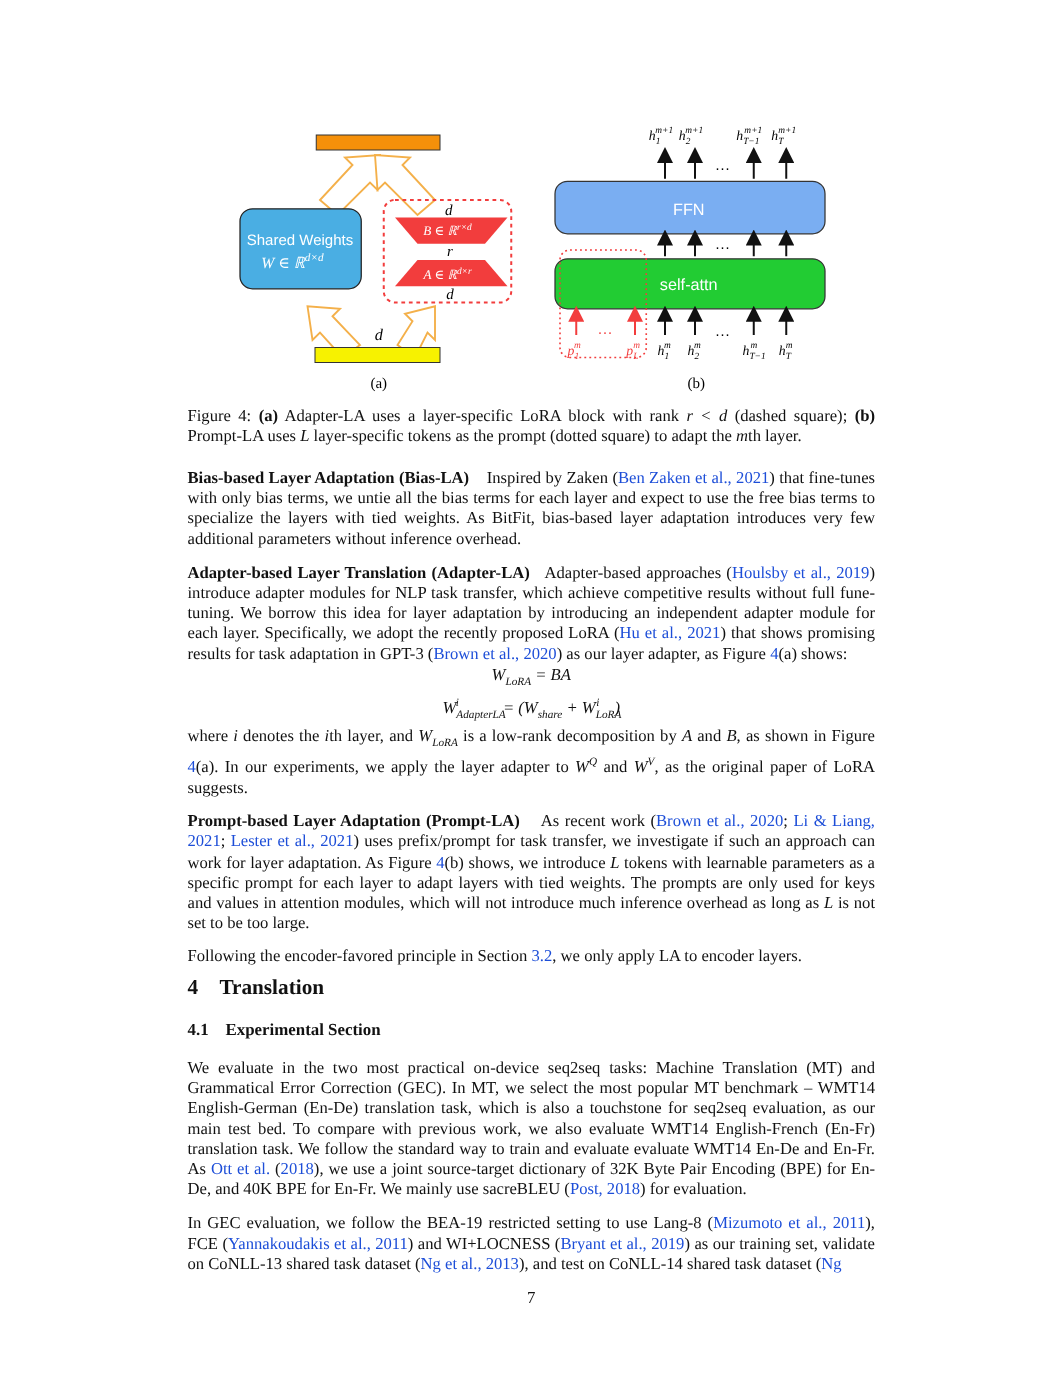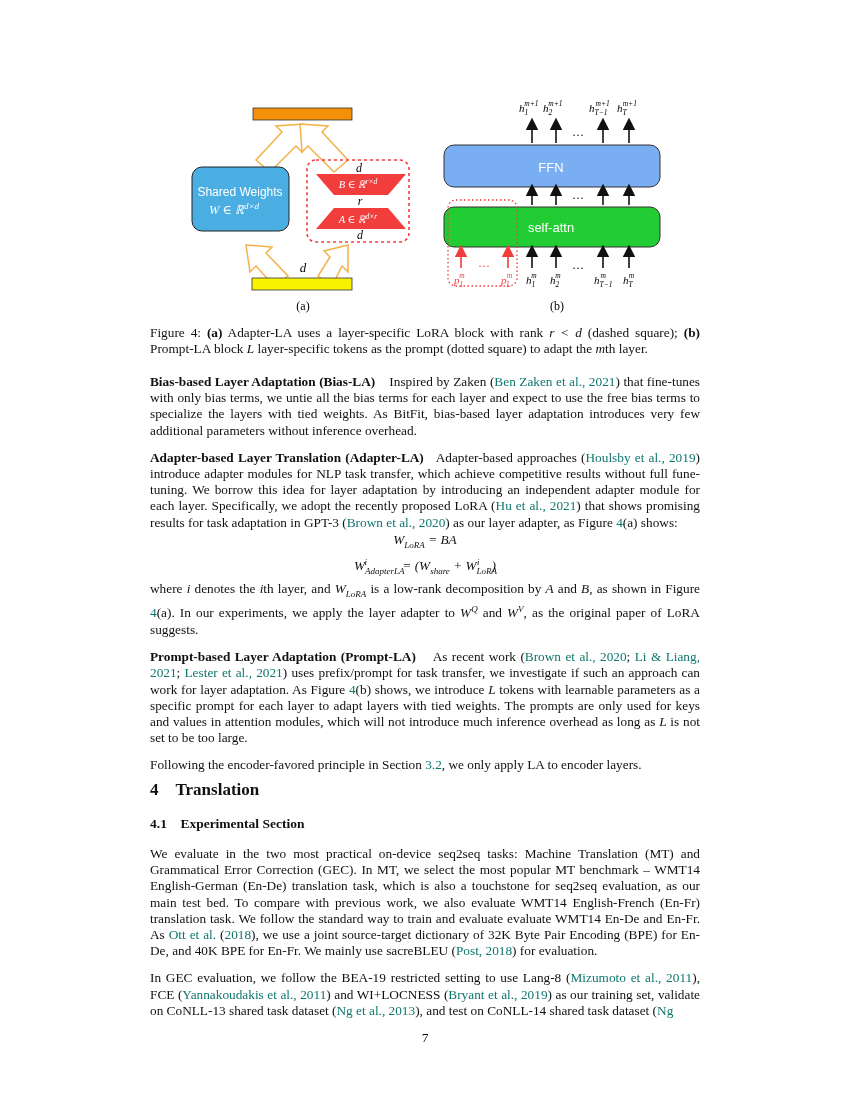--- a/index.html
+++ b/index.html
@@ -1,20 +1,20 @@
 <!DOCTYPE html>
 <html><head>
 <meta charset="utf-8">
 <style>
   html, body { margin:0; padding:0; background:#fff; }
   body { width:850px; height:1100px; position:relative; font-family:"Liberation Serif", "DejaVu Serif", serif; color:#111; overflow:hidden; }
   .page { position:absolute; left:0; top:0; width:850px; height:1100px; }
   .fig { position:absolute; left:0; top:0; width:850px; height:320px; }
   .text { position:absolute; left:150px; width:550px; font-size:13.3px; line-height:16.2px; text-align:justify; }
-  .cite { color:#0f766e; }
+  .cite { color:#1d4ed8; }
   .b { font-weight:bold; }
   .i { font-style:italic; }
   p { margin:0; }
   .para { margin-bottom:11px; }
   .eq { text-align:center; font-style:italic; line-height:18px; }
   .sec { font-weight:bold; font-size:17px; position:absolute; left:150px; }
   .subsec { font-weight:bold; font-size:13.5px; position:absolute; left:150px; }
   .pagenum { position:absolute; left:0; width:850px; text-align:center; top:1030px; font-size:13.5px; }
   svg text { font-family:"Liberation Serif","DejaVu Serif",serif; }
   .sans { font-family:"Liberation Sans","DejaVu Sans",sans-serif; }
@@ -123,21 +123,21 @@
         <text x="550" y="284"><tspan>h</tspan><tspan dy="3" font-size="7.5">2</tspan><tspan dy="-9" dx="-4" font-size="7.5">m</tspan></text>
         <text x="594" y="284"><tspan>h</tspan><tspan dy="3" font-size="7.5">T−1</tspan><tspan dy="-9" dx="-12" font-size="7.5">m</tspan></text>
         <text x="623" y="284"><tspan>h</tspan><tspan dy="3" font-size="7.5">T</tspan><tspan dy="-9" dx="-4" font-size="7.5">m</tspan></text>
       </g>
       <text x="557" y="310" font-size="12" text-anchor="middle">(b)</text>
     </g>
   </svg>
 
   <div class="text" style="top:325px;">
     <span>Figure 4:</span>
-    <span class="b">(a)</span><span> Adapter-LA uses a layer-specific LoRA block with rank </span><span class="i">r &lt; d</span><span> (dashed square); </span><span class="b">(b)</span><span> Prompt-LA block </span><span class="i">L</span><span> layer-specific tokens as the prompt (dotted square) to adapt the </span><span class="i">m</span><span>th layer.</span>
+    <span class="b">(a)</span><span> Adapter-LA uses a layer-specific LoRA block with rank </span><span class="i">r &lt; d</span><span> (dashed square); </span><span class="b">(b)</span><span> Prompt-LA uses </span><span class="i">L</span><span> layer-specific tokens as the prompt (dotted square) to adapt the </span><span class="i">m</span><span>th layer.</span>
   </div>
 
   <div class="text" style="top:374px;">
     <p class="para">
       <span class="b">Bias-based Layer Adaptation (Bias-LA)</span>&nbsp;&nbsp;&nbsp;
       <span>Inspired by Zaken (</span><a class="cite">Ben Zaken et al., 2021</a><span>) that fine-tunes with only bias terms, we untie all the bias terms for each layer and expect to use the free bias terms to specialize the layers with tied weights. As BitFit, bias-based layer adaptation introduces very few additional parameters without inference overhead.</span>
     </p>
 
     <p>
       <span class="b">Adapter-based Layer Translation (Adapter-LA)</span>&nbsp;&nbsp;

